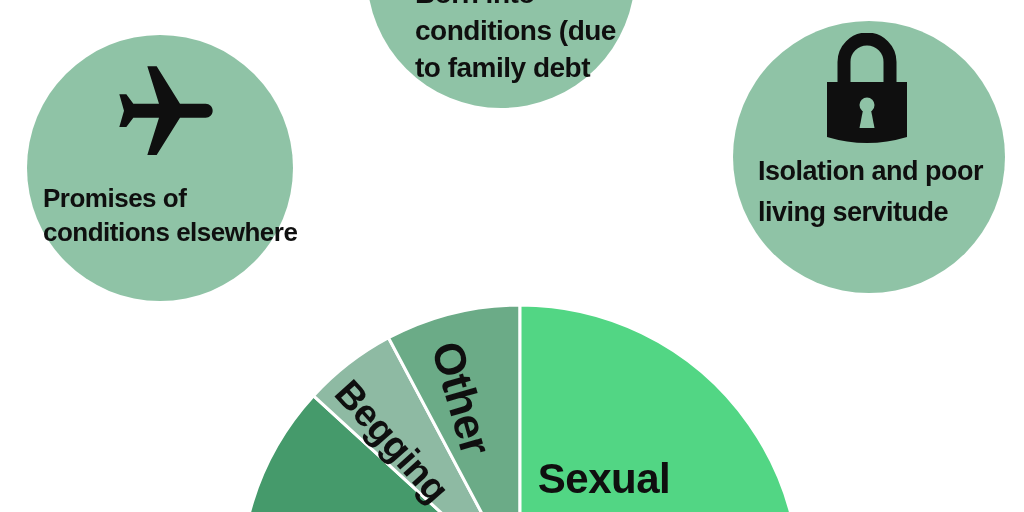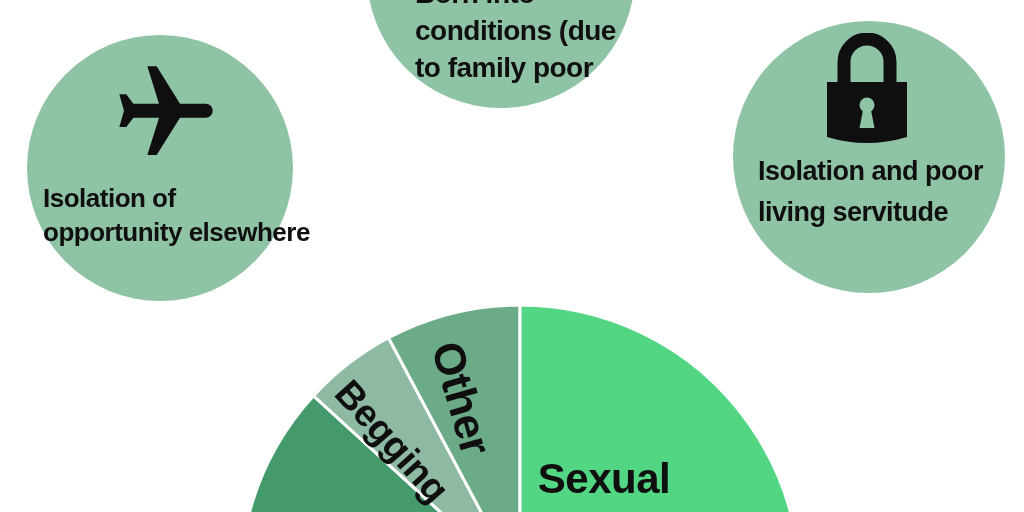--- a/index.html
+++ b/index.html
@@ -54,30 +54,30 @@
       <text x="392" y="441" text-anchor="middle" dominant-baseline="central" font-size="38" fill="#0f0f0f" transform="rotate(48 392 441)">Begging</text>
       <text x="462" y="398" text-anchor="middle" dominant-baseline="central" font-size="44" fill="#0f0f0f" transform="rotate(74 462 398)">Other</text>
       <text x="604" y="478" text-anchor="middle" dominant-baseline="central" font-size="42" fill="#0f0f0f">Sexual</text>
     </svg>
 
   <div class="bubble" id="bubble-promises" style="background-color: rgb(143, 195, 166);">
     <svg class="bubble-icon" id="airplane-svg" viewBox="0 0 24 24">
       <path transform="rotate(90 12 12)" d="M21 16v-2l-8-5V3.5C13 2.67 12.33 2 11.5 2S10 2.67 10 3.5V9l-8 5v2l8-2.5V19l-2 1.5V22l3.5-1 3.5 1v-1.5L13 19v-5.5L21 16z" style="fill: rgb(15, 15, 15);"></path>
     </svg>
     <div class="bubble-text">
-      <div>Isolation of</div>
-      <div>opportunity elsewhere</div>
+      <div>Promises of</div>
+      <div>conditions elsewhere</div>
     </div>
   </div>
 
   <div class="bubble" id="bubble-debt" style="background-color: rgb(143, 195, 166);">
     <div class="bubble-text">
       <div>Born into</div>
       <div>conditions (due</div>
-      <div>to family poor</div>
+      <div>to family debt</div>
     </div>
   </div>
 
   <div class="bubble" id="bubble-isolation" style="background-color: rgb(143, 195, 166);">
     <svg class="bubble-icon" id="padlock-svg" viewBox="0 0 80 116">
       <path d="M17 55 V29 a23 23 0 0 1 46 0 V55" fill="none" stroke-width="13" style="stroke: rgb(15, 15, 15);"></path>
       <path d="M0 49 H80 V104 Q40 116 0 104 Z" style="fill: rgb(15, 15, 15);"></path>
       <circle cx="40" cy="72" r="7.5" style="fill: rgb(143, 195, 166);"></circle>
       <polygon points="36,77 44,77 47.5,95 32.5,95" style="fill: rgb(143, 195, 166);"></polygon>
     </svg>

